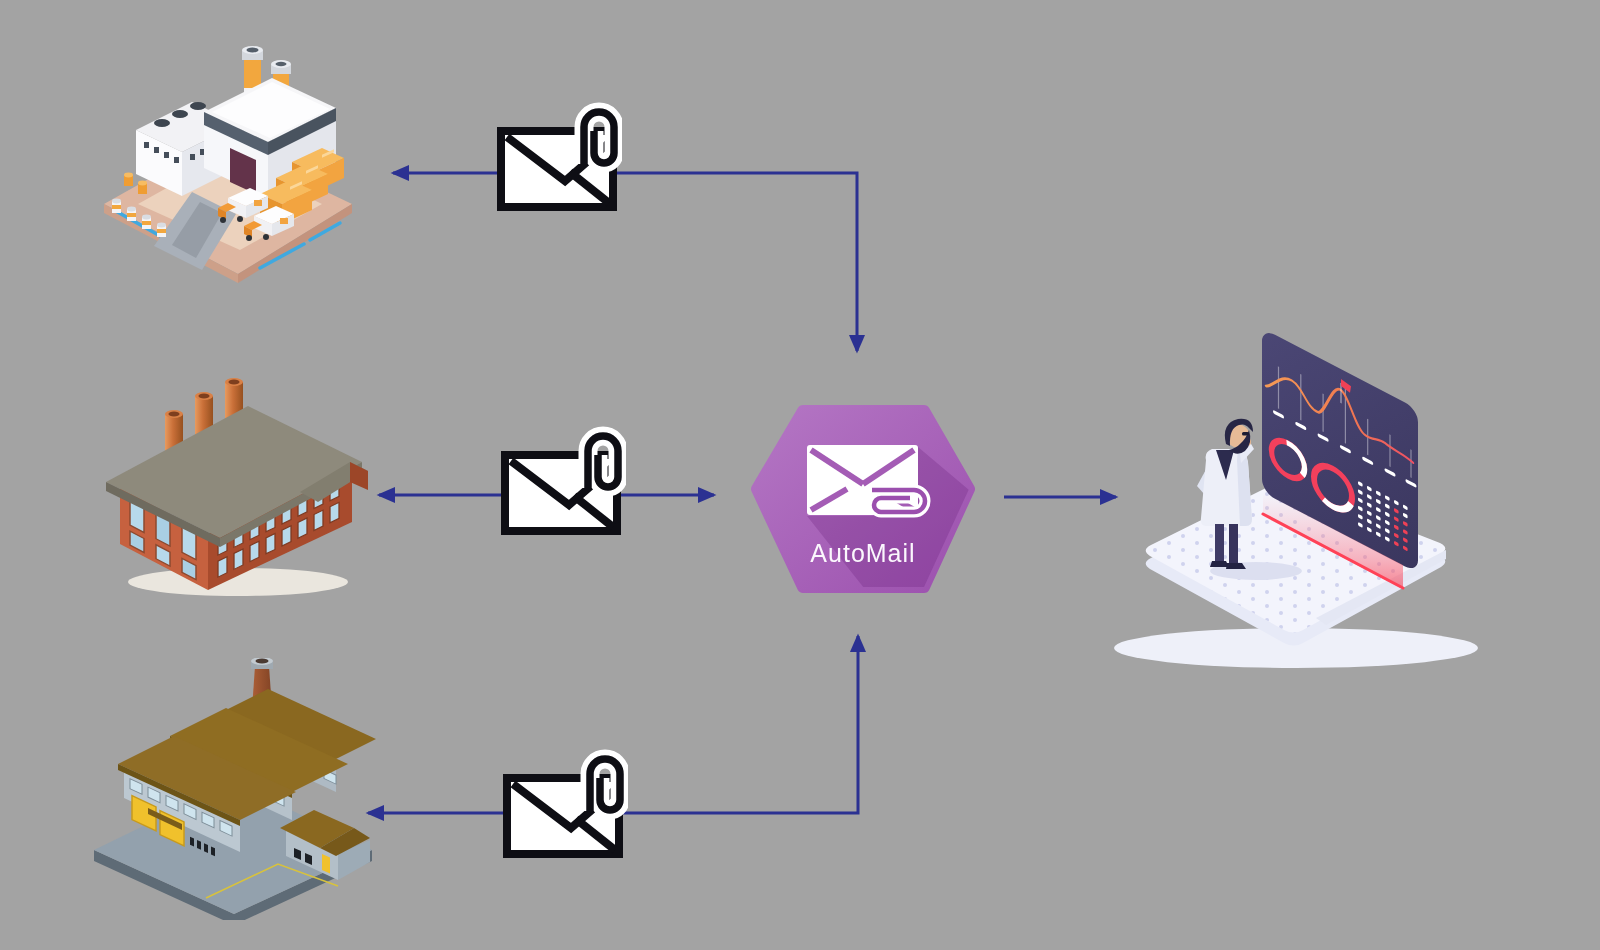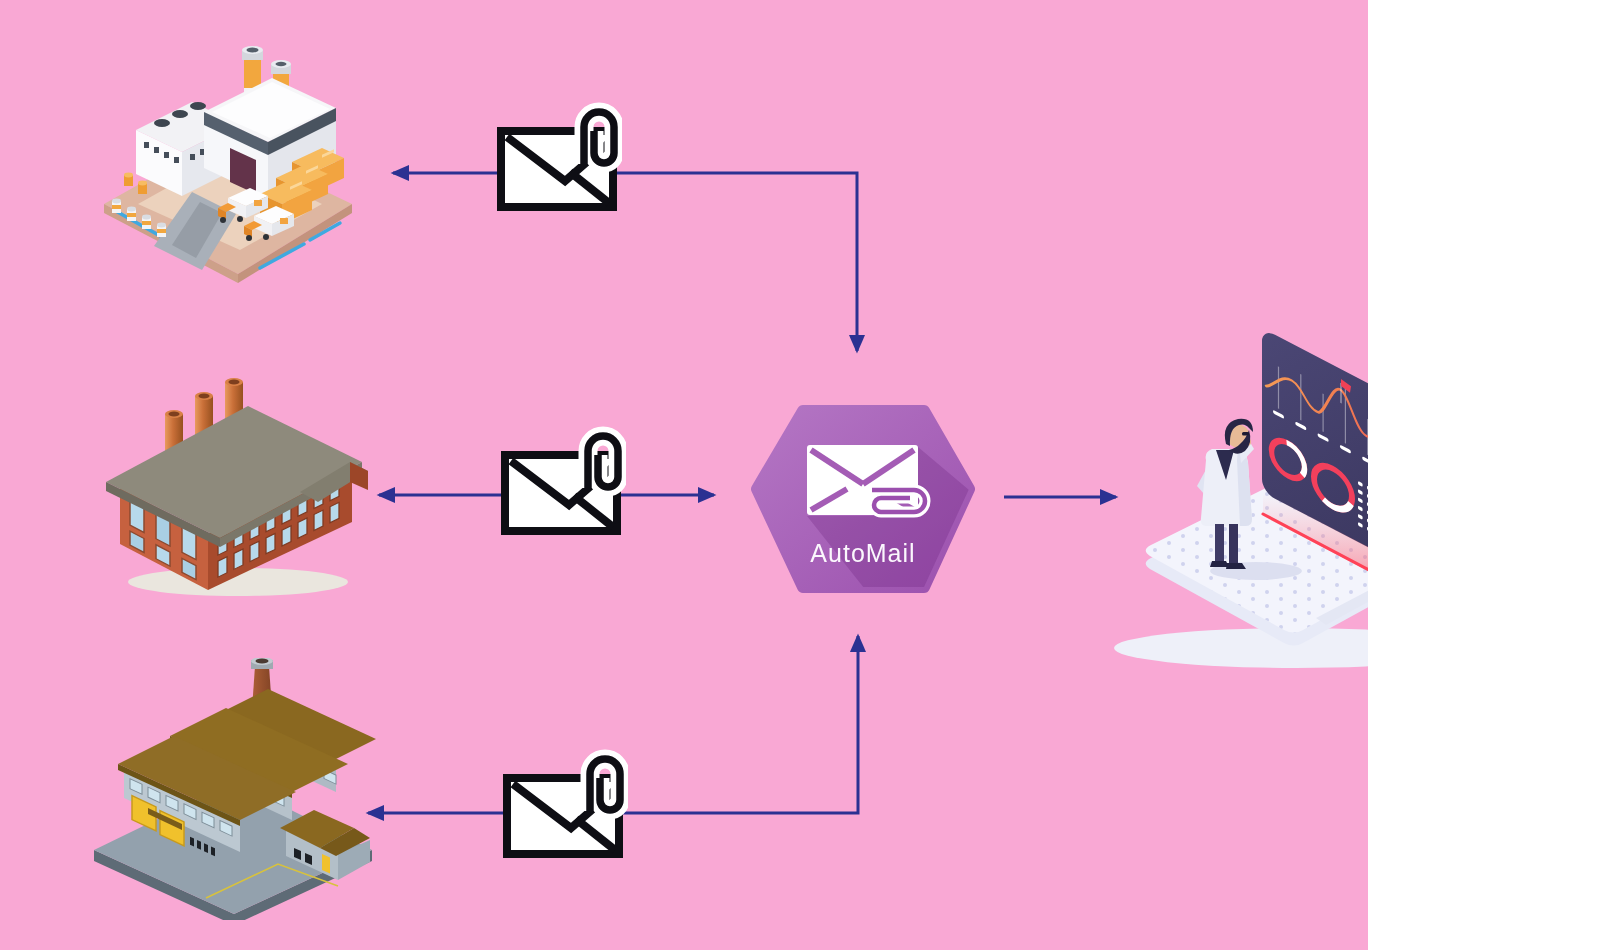--- a/index.html
+++ b/index.html
@@ -1,16 +1,16 @@
 <!DOCTYPE html>
 <html><head>
 <meta charset="utf-8">
 <style>
   html,body{margin:0;padding:0;background:#ffffff;}
-  .canvas{position:relative;width:1368px;height:950px;background:#f9a8d4;overflow:hidden;
+  .canvas{position:relative;width:1600px;height:950px;background:#a3a3a3;overflow:hidden;
           font-family:"Liberation Sans",sans-serif;}
   .abs{position:absolute;}
   svg{display:block;}
   text.hub-label{font-family:"Liberation Sans",sans-serif;font-weight:300;font-size:25px;
                  letter-spacing:1px;fill:#fbf7fd;}
 </style>
 </head>
 <body>
 
 <div class="canvas">

